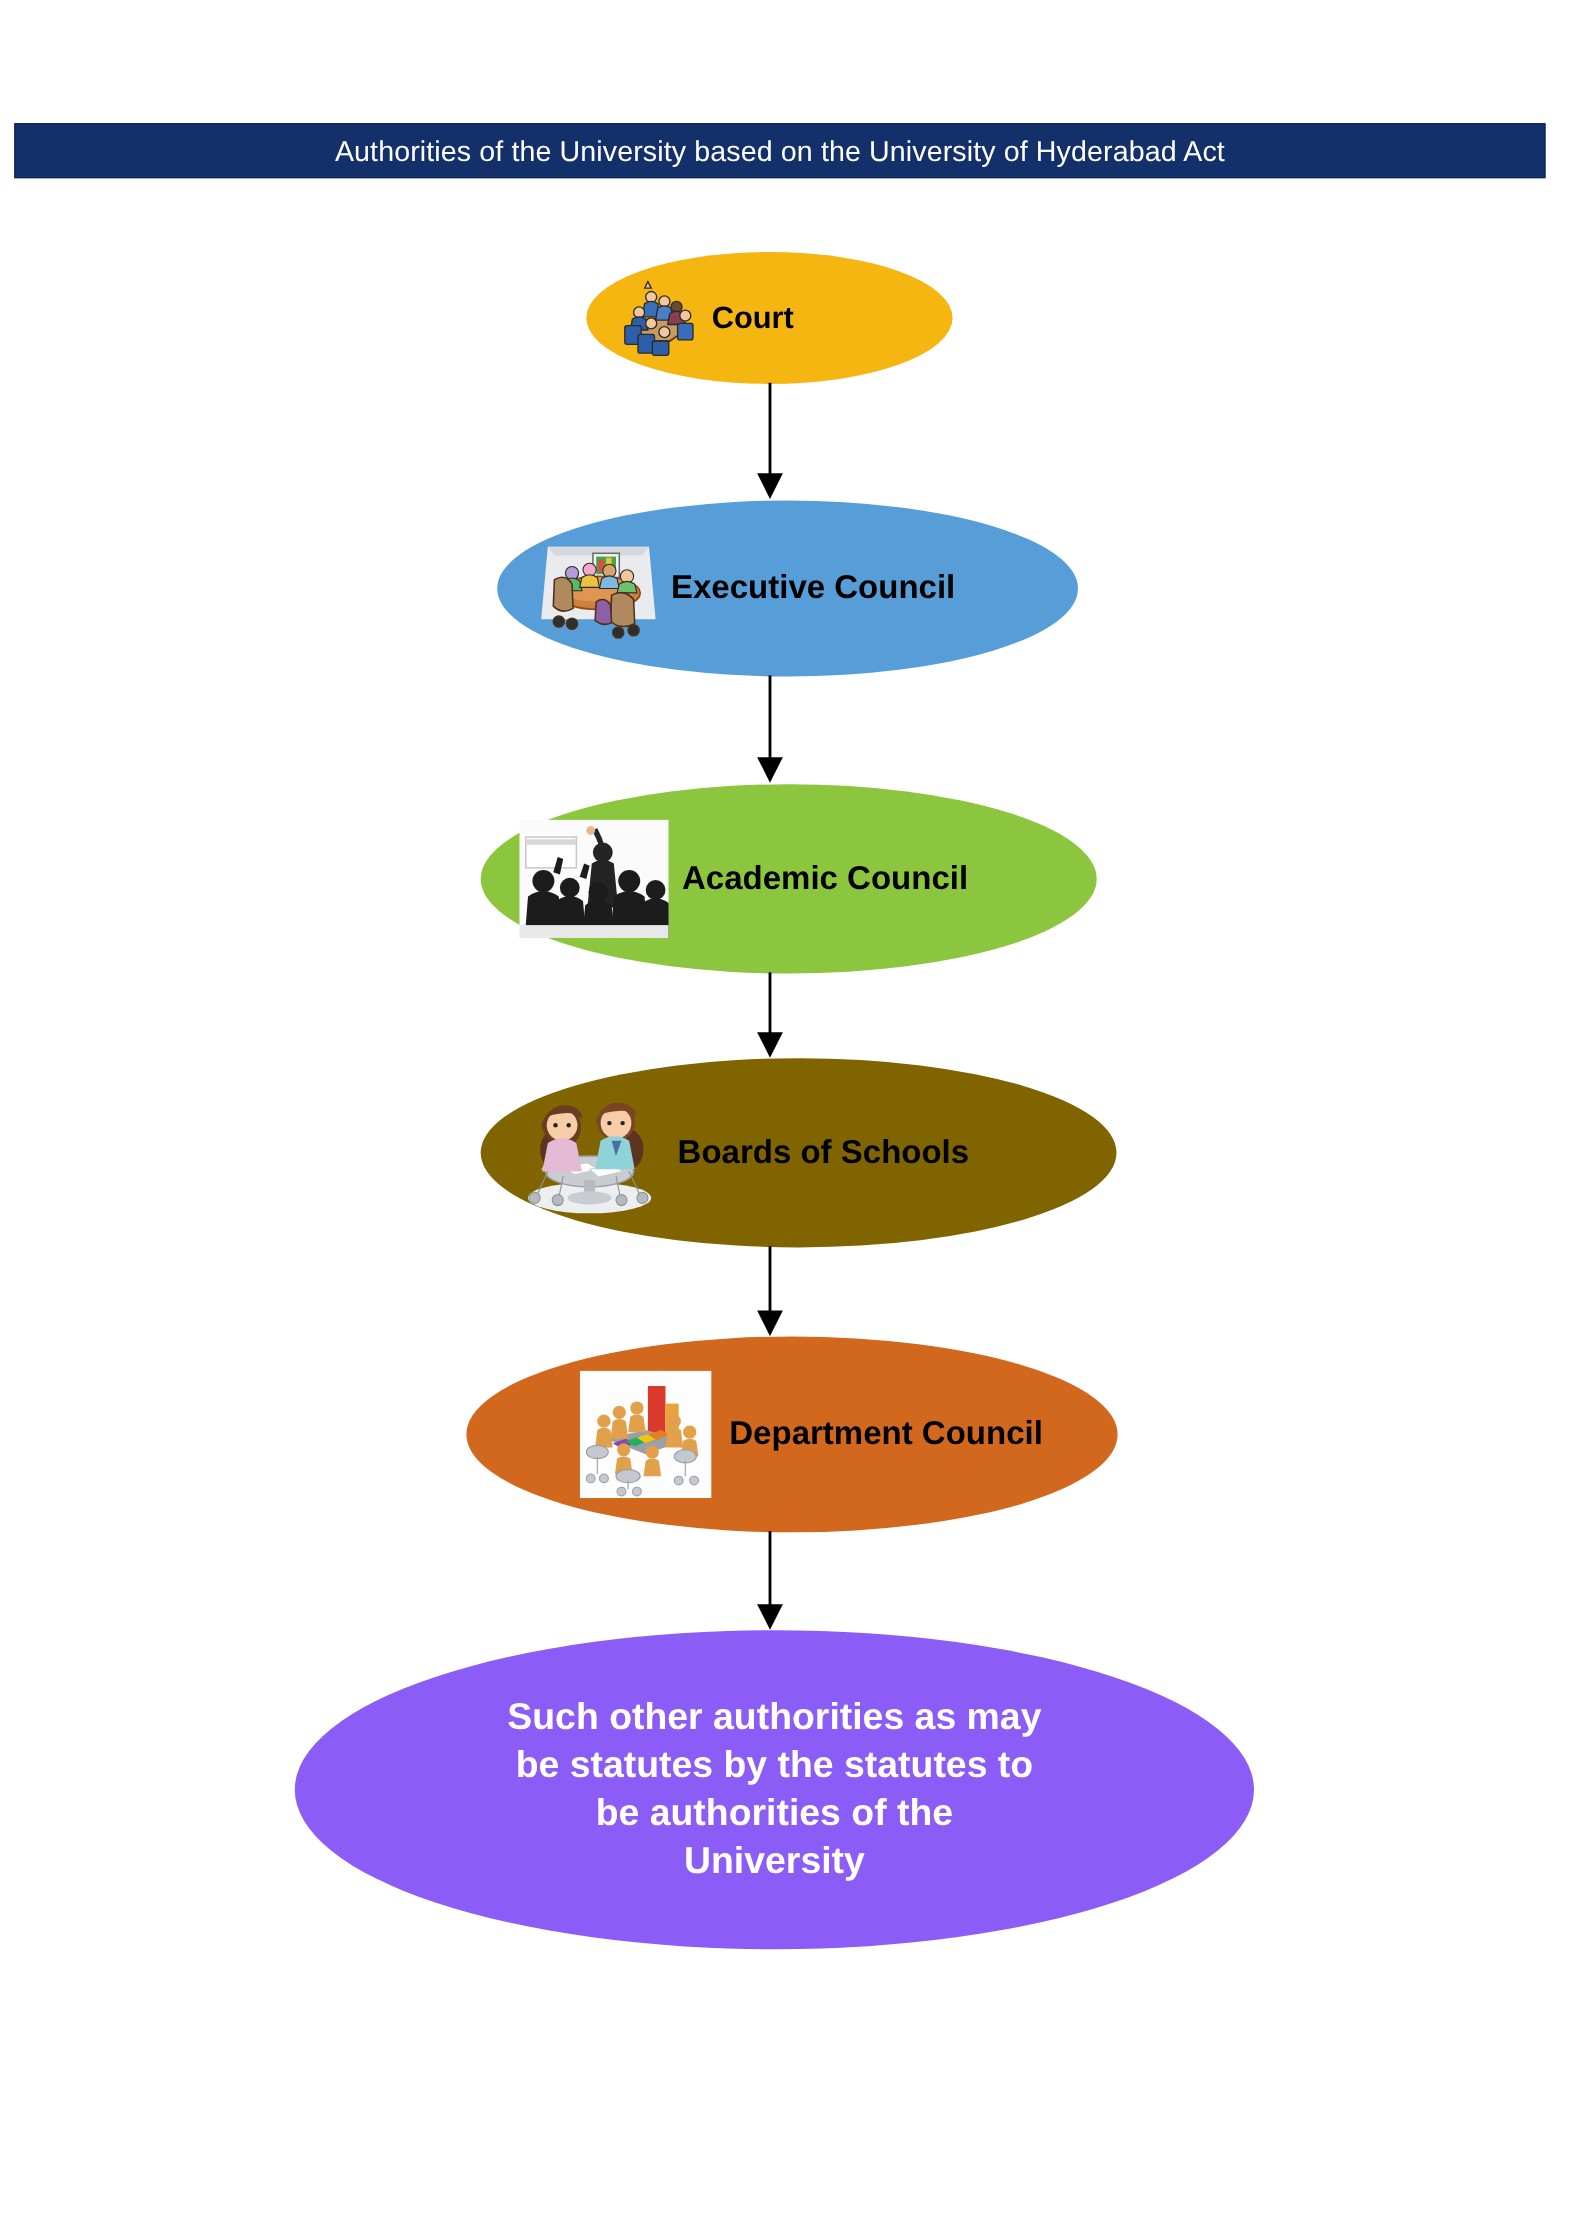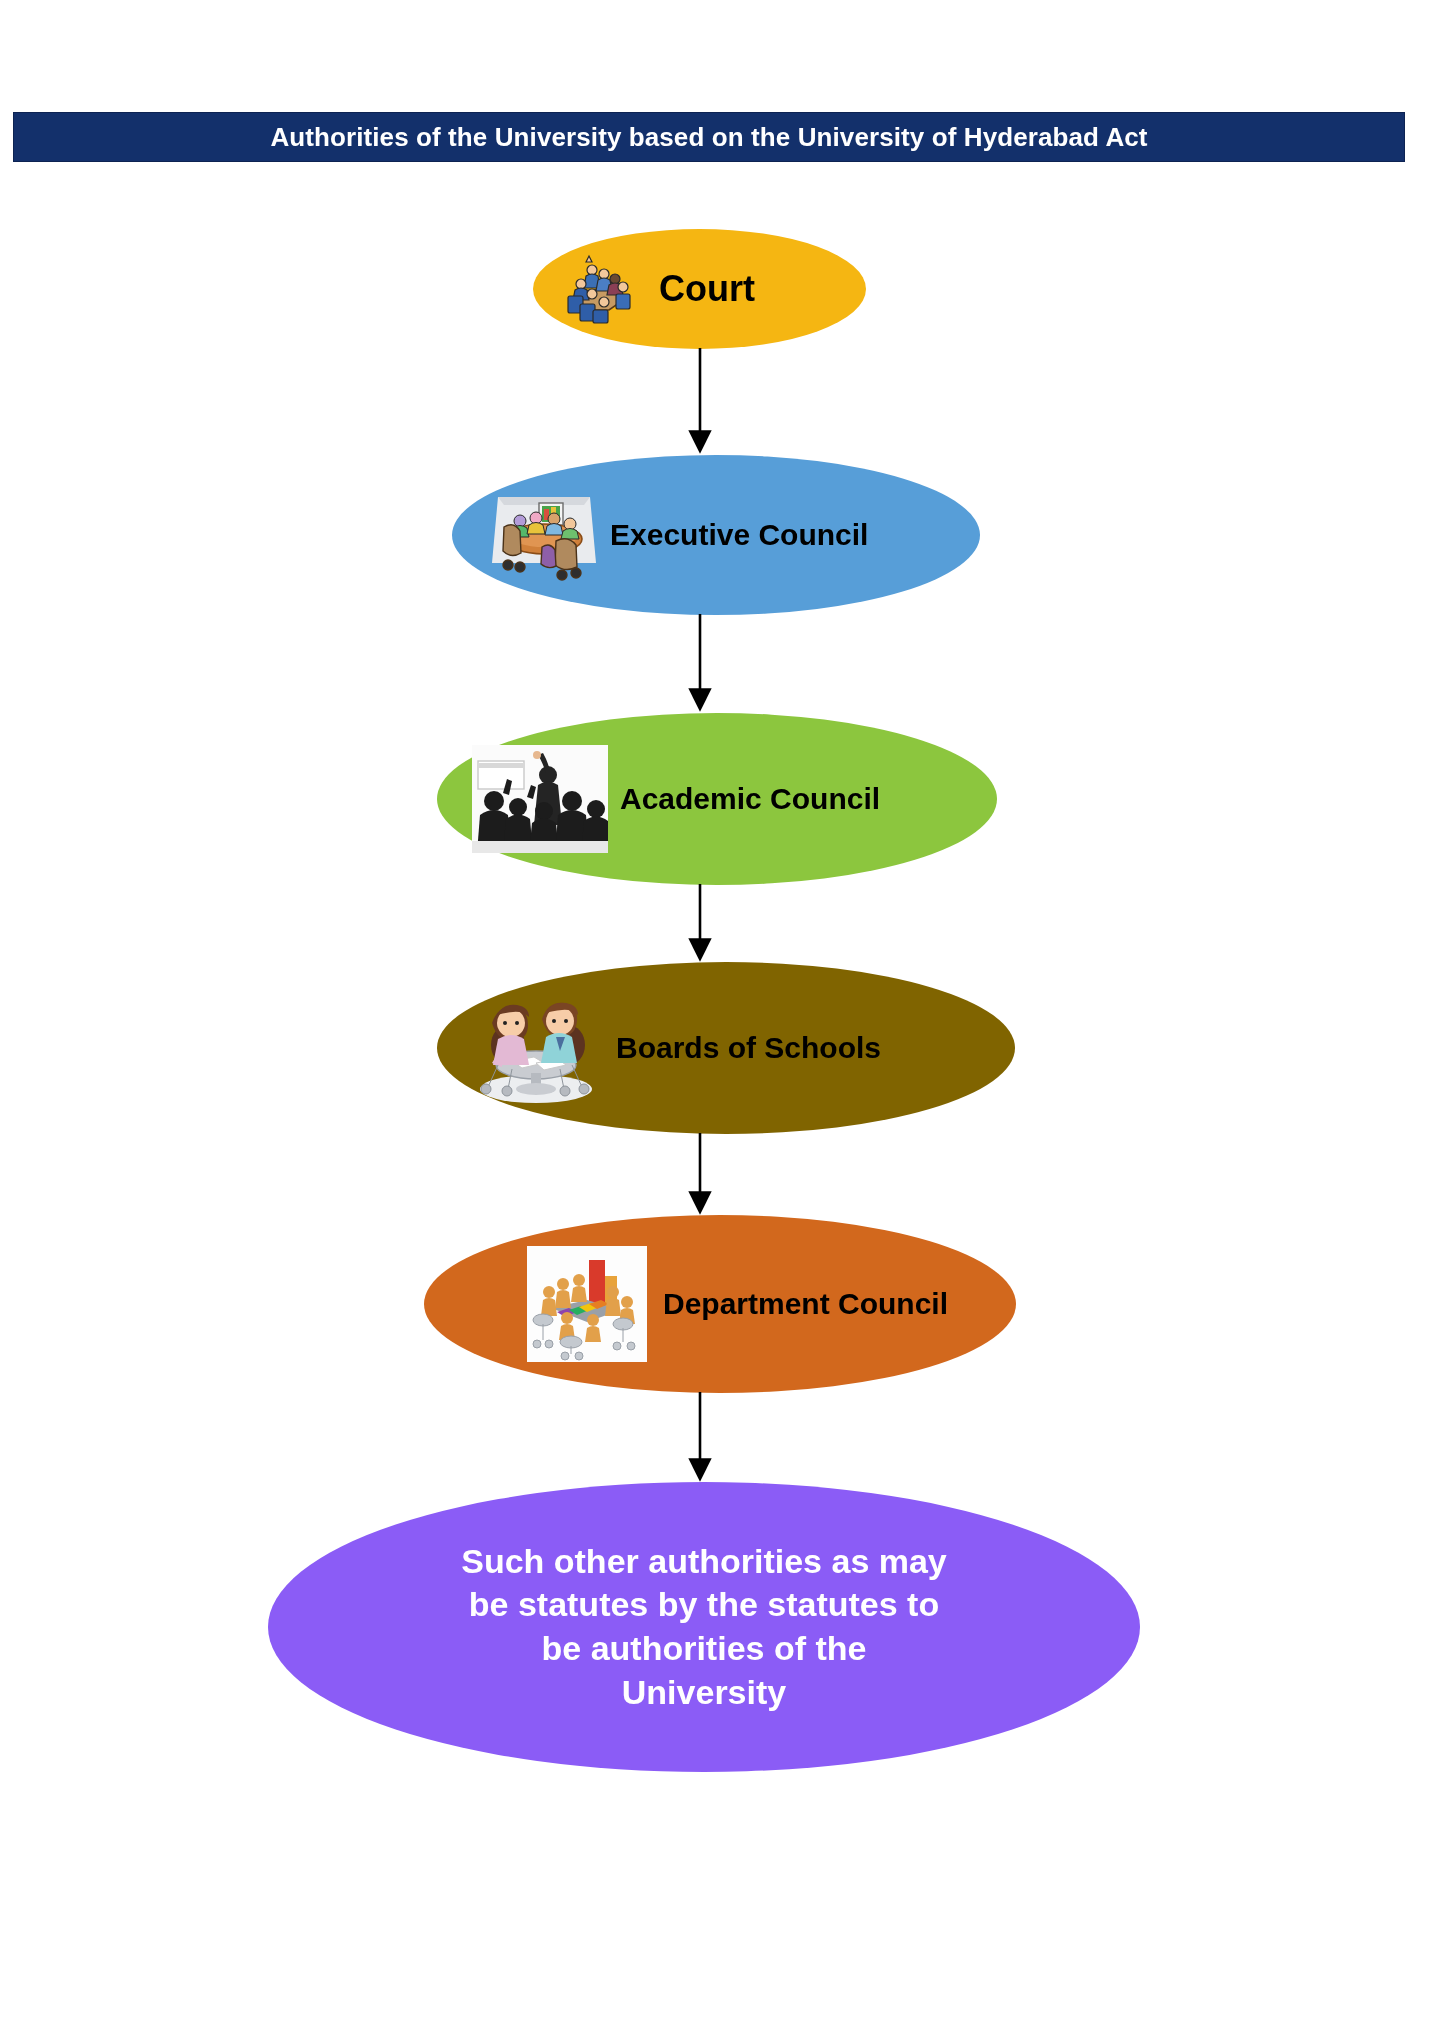--- a/index.html
+++ b/index.html
@@ -25,21 +25,21 @@
     background: #13306b;
     border: 1px solid #0d2352;
     box-sizing: border-box;
     display: flex;
     align-items: center;
     justify-content: center;
   }
   #title-banner .title-text {
     color: #ffffff;
     font-size: 26px;
-    font-weight: bold;
+    font-weight: normal;
     letter-spacing: 0.1px;
     white-space: nowrap;
     font-family: "Liberation Sans", sans-serif;
   }
 
   
   #flow {
     position: absolute;
     left: 0;
     top: 0;
@@ -71,21 +71,21 @@
     overflow: hidden;
   }
   .thumb svg { display: block; }
 
   
   #node-court {
     left: 533px; top: 229px; width: 333px; height: 120px;
     background: #f5b612;
     padding-left: 26px;
   }
-  #node-court .node-label { font-size: 36px; margin-left: 24px; }
+  #node-court .node-label { font-size: 28px; margin-left: 12px; }
 
   #node-executive {
     left: 452px; top: 455px; width: 528px; height: 160px;
     background: #579ed8;
     padding-left: 32px;
   }
   #node-executive .node-label { font-size: 30px; margin-left: 6px; }
 
   #node-academic {
     left: 437px; top: 713px; width: 560px; height: 172px;

